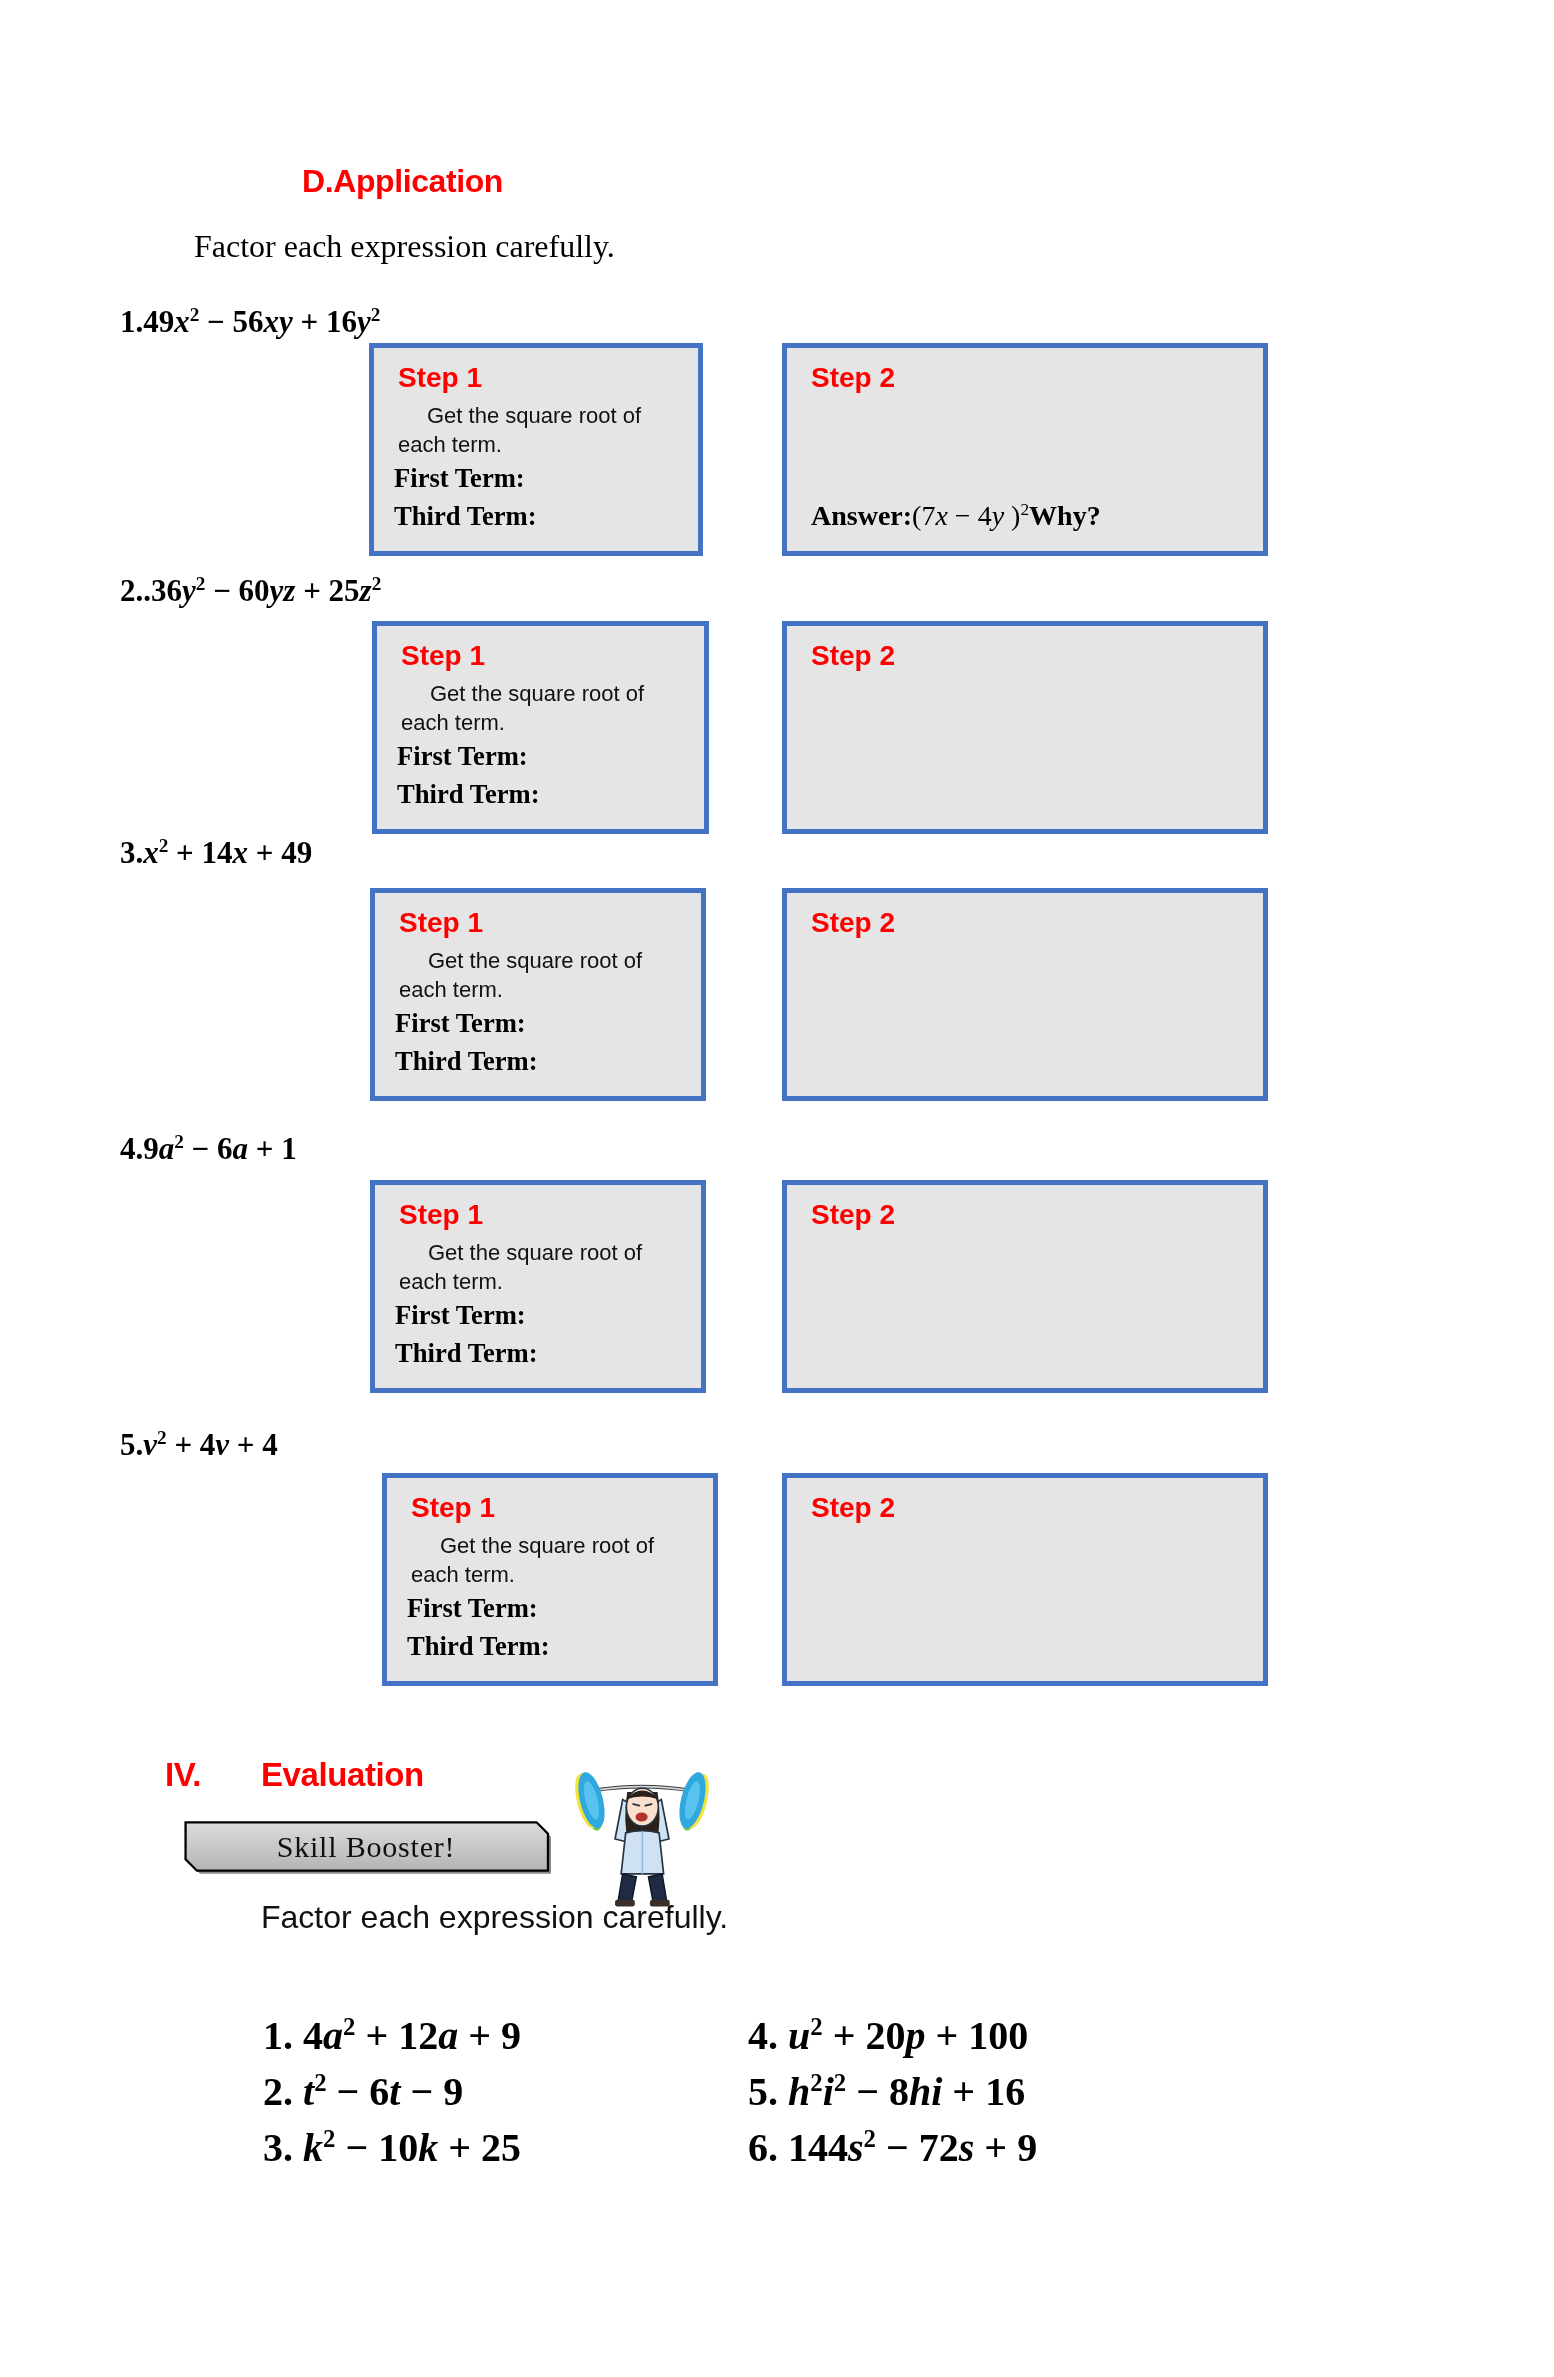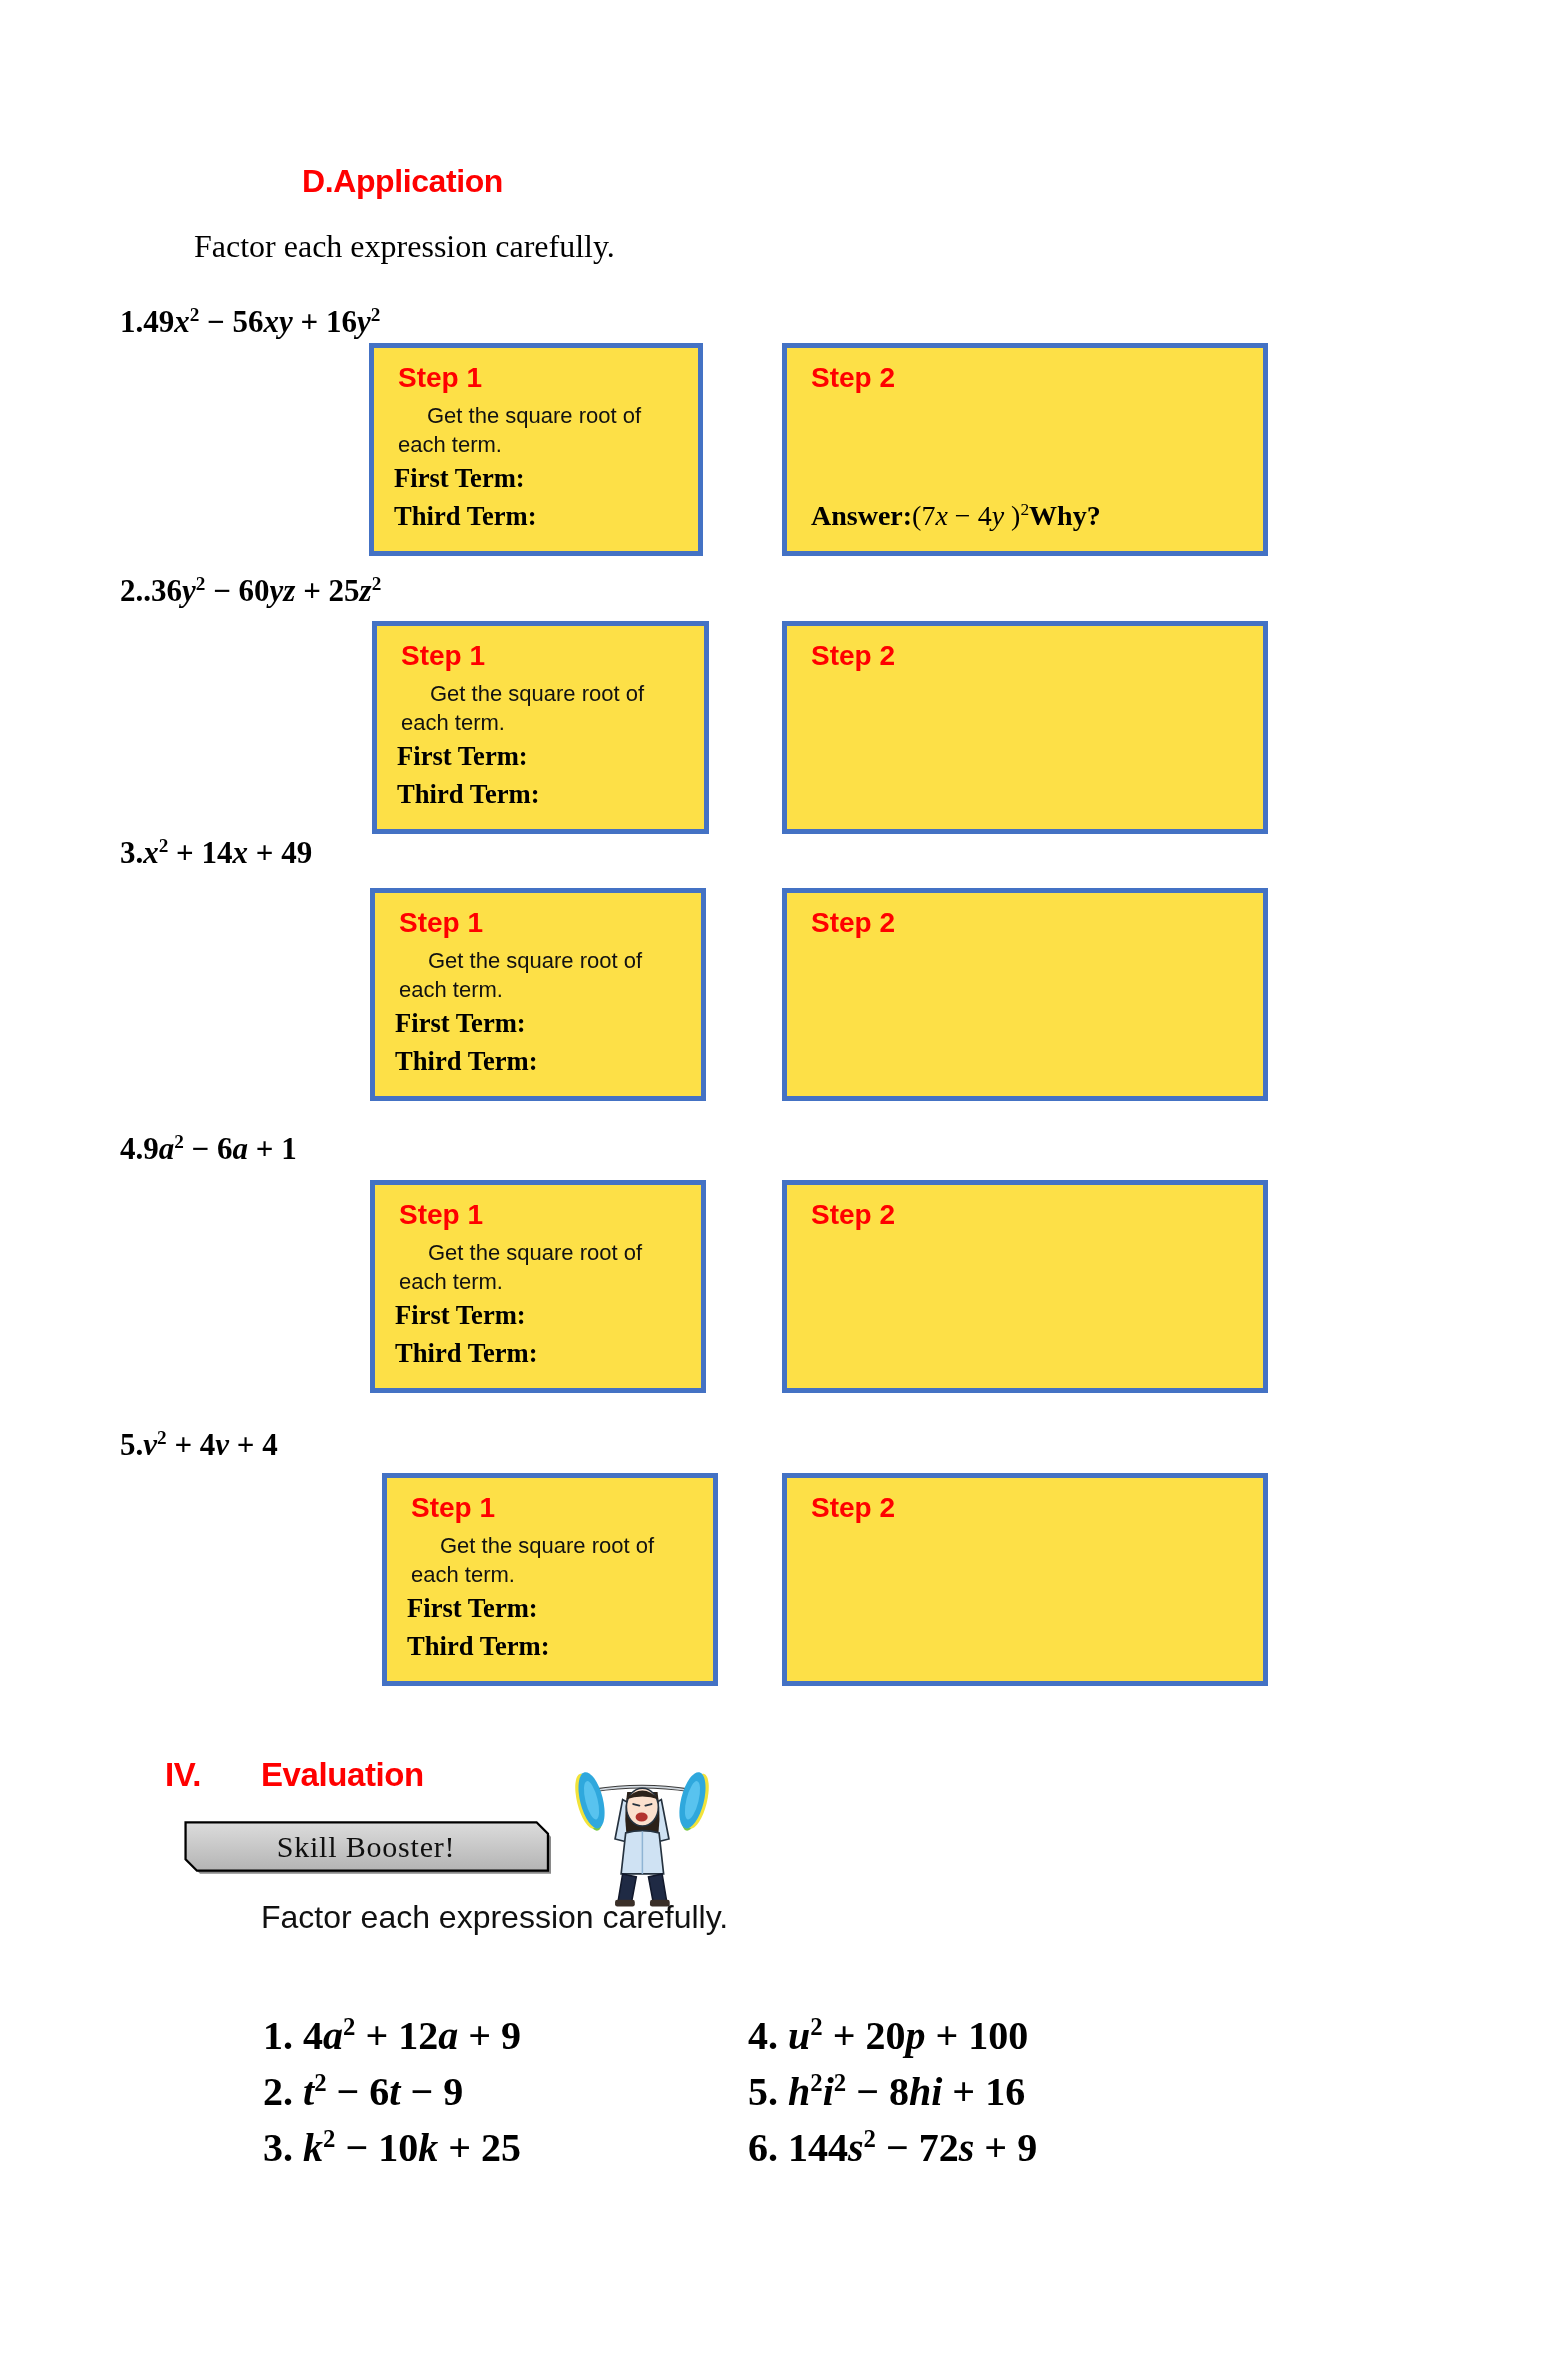--- a/index.html
+++ b/index.html
@@ -56,21 +56,21 @@
     white-space: nowrap;
     left: 120px;
     text-align: center;
   }
   .problem .var { font-style: italic; }
   sup { font-size: 0.62em; vertical-align: super; line-height: 0; }
 
   
   .step-box {
     border: 5.3px solid #4472C4;
-    background: #fde047;
+    background: #e5e5e5;
     box-sizing: border-box;
   }
   .step-title {
     font-family: "Liberation Sans", sans-serif;
     font-weight: bold;
     color: #FF0000;
     font-size: 28px;
     position: absolute;
     white-space: nowrap;
   }

